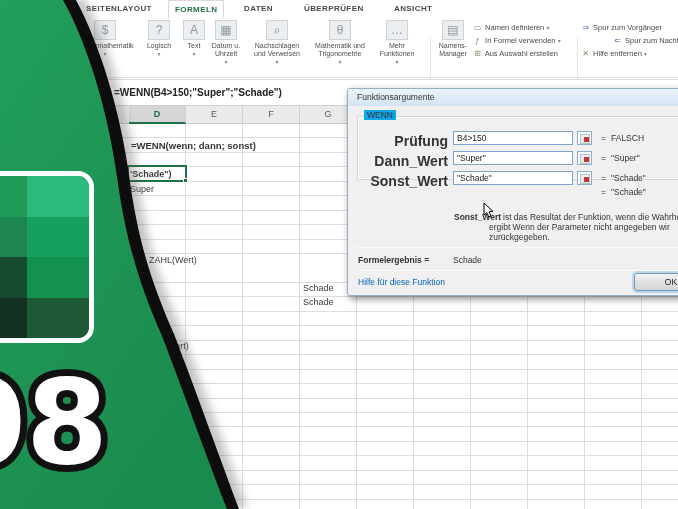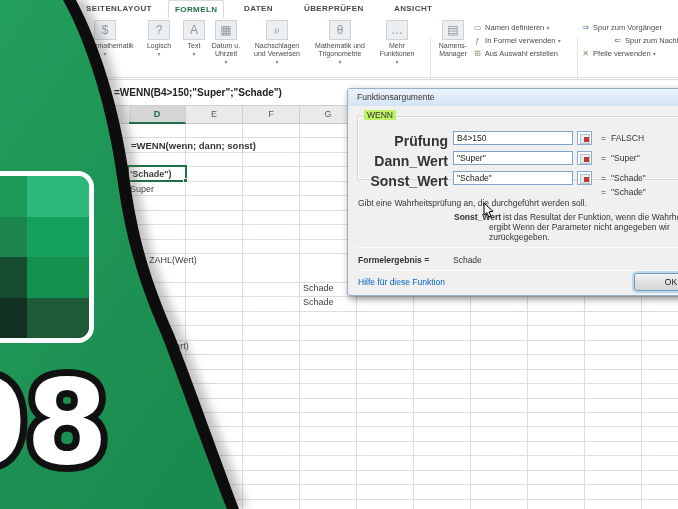--- a/index.html
+++ b/index.html
@@ -43,21 +43,21 @@
   .handle { position:absolute; right:-3px; bottom:-3px; width:5px; height:5px; background:#1e7145; border:1px solid #fff; }
 
   
   .dialog { position:absolute; left:347px; top:88px; width:356px; height:208px; background:#f0f0f0;
             border:1px solid #94afc6; border-radius:3px; box-shadow:2px 3px 7px rgba(0,0,0,.45); z-index:5; }
   .dtitlebar { position:absolute; left:0; top:0; right:0; height:17px; border-radius:2px 2px 0 0;
                background:linear-gradient(#ecf4fc, #d4e3f3); }
   .dtitle { position:absolute; left:9px; top:3px; font-size:8.5px; color:#333; }
   .groupbox { position:absolute; left:9px; top:27px; width:354px; height:64px;
               border:1px solid #d7d7d7; box-shadow:inset 0 0 0 1px #fdfdfd; }
-  .grouplabel { position:absolute; left:16px; top:21px; font-size:8.5px; color:#333; background:#bef264; padding:0 3px; }
+  .grouplabel { position:absolute; left:16px; top:21px; font-size:8.5px; color:#333; background:#0ea5e9; padding:0 3px; }
   .frow-label { position:absolute; left:0; width:100px; text-align:right; font-size:14px; font-weight:bold; color:#333; }
   .frow-input { position:absolute; left:105px; width:120px; height:14px; background:#fff;
                 border:1px solid #7da2ce; font-size:8.5px; color:#222; padding:1px 3px; font-family:"Liberation Sans",sans-serif; }
   .rng { position:absolute; left:229px; width:15px; height:14px; background:#fff; border:1px solid #8eaccc; }
   .rng::before { content:""; position:absolute; left:2px; top:2px; width:8px; height:8px;
                  border:1px solid #b8c4d2; background:linear-gradient(#eef2f7,#dfe7f0); }
   .rng::after { content:""; position:absolute; right:2px; bottom:2px; width:5px; height:5px; background:#c0392b; }
   .eqsign { position:absolute; left:253px; font-size:8.5px; color:#333; }
   .fresult { position:absolute; left:263px; font-size:8.5px; color:#333; white-space:nowrap; }
   .ddesc { position:absolute; font-size:8.5px; color:#333; white-space:nowrap; }
@@ -158,21 +158,21 @@
     <div class="smallbtn" style="left:580px;top:4px">
       <span class="sic" style="color:#3c6ea5">⇒</span>
       <span>Spur zum Vorgänger</span>
     </div>
     <div class="smallbtn" style="left:612px;top:17px">
       <span class="sic" style="color:#3c6ea5">⇐</span>
       <span>Spur zum Nachfolger</span>
     </div>
     <div class="smallbtn" style="left:580px;top:30px">
       <span class="sic">✕</span>
-      <span>Pfeile verwenden</span>
+      <span>Hilfe entfernen</span>
       <span class="caret"> ▾</span>
     </div>
     <div class="grplabel" style="left:672px;width:60px;text-align:left">F</div>
   </div>
 
   <div class="fxbar">
     <span class="fxtext">=WENN(B4&gt;150;"Super";"Schade")</span>
   </div>
 
   <div class="headers">
@@ -221,21 +221,20 @@
 
     <span class="frow-label" style="top:84px">Sonst_Wert</span>
     <div class="frow-input" style="top:82px">"Schade"</div>
     <div class="rng" style="top:82px"></div>
     <span class="eqsign" style="top:84px">=</span>
     <span class="fresult" style="top:84px">"Schade"</span>
 
     <span class="eqsign" style="top:98px">=</span>
     <span class="fresult" style="top:98px">"Schade"</span>
 
-    <span class="ddesc" style="left:10px;top:109px">Gibt eine Wahrheitsprüfung an, die durchgeführt werden soll.</span>
     <span class="ddesc" style="left:106px;top:123px;font-weight:bold">Sonst_Wert</span>
     <span class="ddesc" style="left:155px;top:123px">ist das Resultat der Funktion, wenn die Wahrhei</span>
     <span class="ddesc" style="left:141px;top:133px">ergibt Wenn der Parameter nicht angegeben wir</span>
     <span class="ddesc" style="left:141px;top:143px">zurückgegeben.</span>
 
     <div class="dsep" style="top:158px"></div>
     <span class="ddesc" style="left:10px;top:166px;font-weight:600">Formelergebnis =</span>
     <span class="ddesc" style="left:105px;top:166px">Schade</span>
     <div class="dsep" style="top:181px"></div>
 

